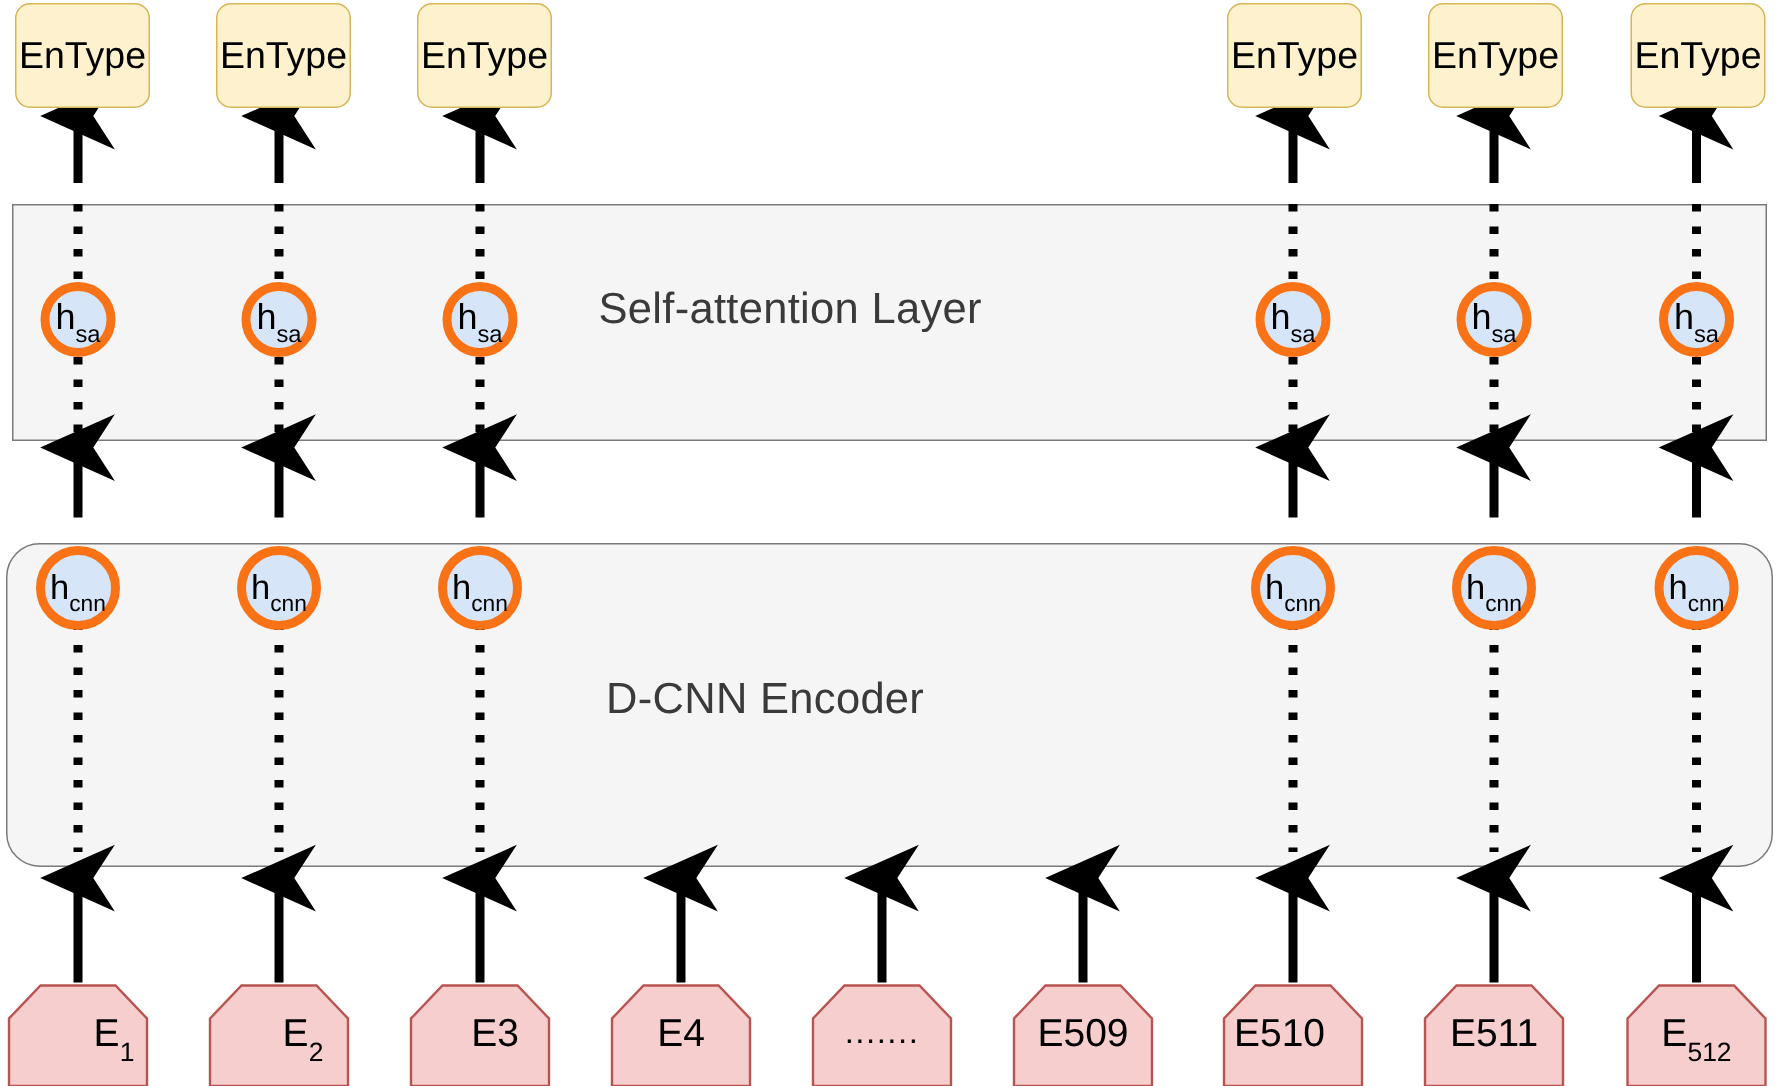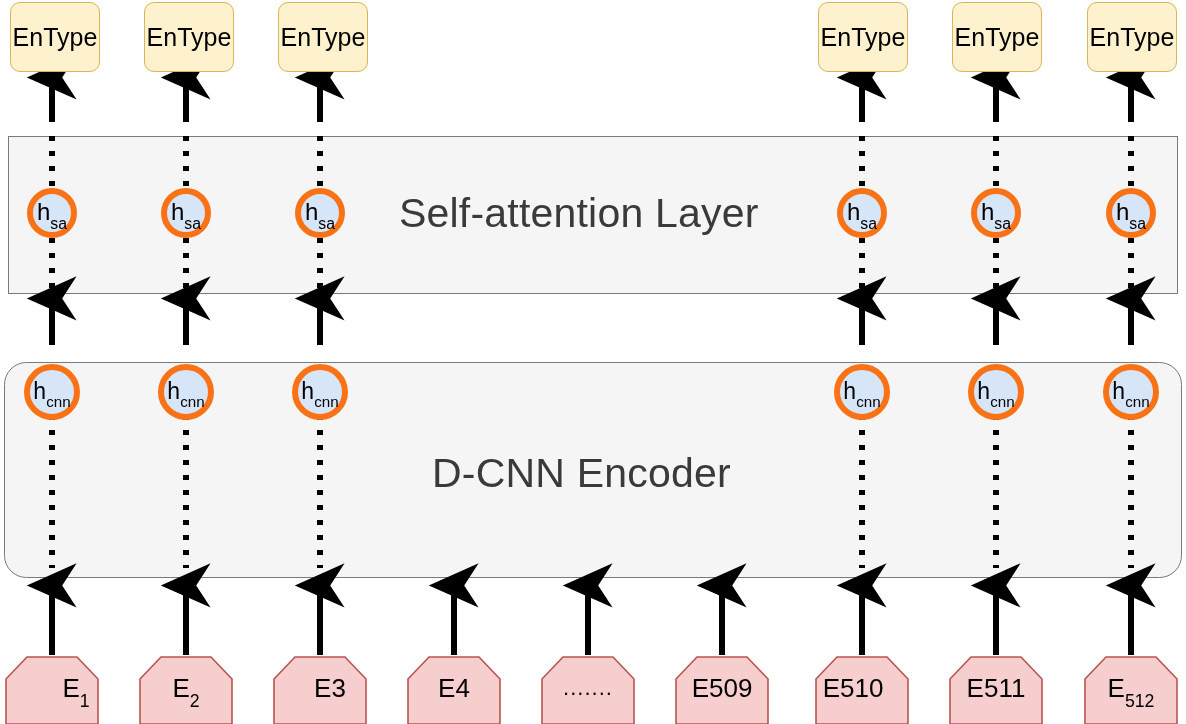--- a/index.html
+++ b/index.html
@@ -61,21 +61,21 @@
     font-size: 0.66em;
     line-height: 0;
     position: relative;
     bottom: -0.22em;
   }
   .node-sa { font-size: 24px; }
   .node-cnn { font-size: 23px; }
   .band-label {
     position: absolute;
     color: #3a3a3a;
-    font-size: 41px;
+    font-size: 29px;
     white-space: nowrap;
     letter-spacing: 0.2px;
   }
   .token-label {
     position: absolute;
     display: flex;
     align-items: center;
     justify-content: center;
     font-size: 26px;
     color: #000000;
@@ -218,21 +218,21 @@
   <div class="node-circle node-sa" style="left:837px; top:188px; width:50px; height:50px;">
     <span class="glyph">h<sub>sa</sub></span>
   </div>
   <div class="node-circle node-sa" style="left:971px; top:188px; width:50px; height:50px;">
     <span class="glyph">h<sub>sa</sub></span>
   </div>
   <div class="node-circle node-sa" style="left:1106px; top:188px; width:50px; height:50px;">
     <span class="glyph">h<sub>sa</sub></span>
   </div>
 
-  <div class="band-label" style="left:432px; top:450px;">D-CNN Encoder</div>
+  <div class="band-label" style="left:404px; top:450px;">D-CNN Encoder</div>
 
   <div class="node-circle node-cnn" style="left:24px; top:364px; width:56px; height:56px;">
     <span class="glyph">h<sub>cnn</sub></span>
   </div>
   <div class="node-circle node-cnn" style="left:158px; top:364px; width:56px; height:56px;">
     <span class="glyph">h<sub>cnn</sub></span>
   </div>
   <div class="node-circle node-cnn" style="left:292px; top:364px; width:56px; height:56px;">
     <span class="glyph">h<sub>cnn</sub></span>
   </div>
@@ -242,21 +242,21 @@
   <div class="node-circle node-cnn" style="left:968px; top:364px; width:56px; height:56px;">
     <span class="glyph">h<sub>cnn</sub></span>
   </div>
   <div class="node-circle node-cnn" style="left:1103px; top:364px; width:56px; height:56px;">
     <span class="glyph">h<sub>cnn</sub></span>
   </div>
 
   <div class="token-label" style="left:6px; top:662px; width:92px; height:52px;margin-left:24px;">
     <span>E<sub>1</sub></span>
   </div>
-  <div class="token-label" style="left:140px; top:662px; width:92px; height:52px;">
+  <div class="token-label" style="left:140px; top:662px; width:92px; height:52px;padding-left:16px;">
     <span>E<sub>2</sub></span>
   </div>
   <div class="token-label" style="left:274px; top:662px; width:112px; height:52px;">
     <span>E3</span>
   </div>
   <div class="token-label" style="left:408px; top:662px; width:92px; height:52px;">
     <span>E4</span>
   </div>
   <div class="token-label dots-label" style="left:542px; top:662px; width:92px; height:52px; font-size:22px;">
     <span>.......</span>

